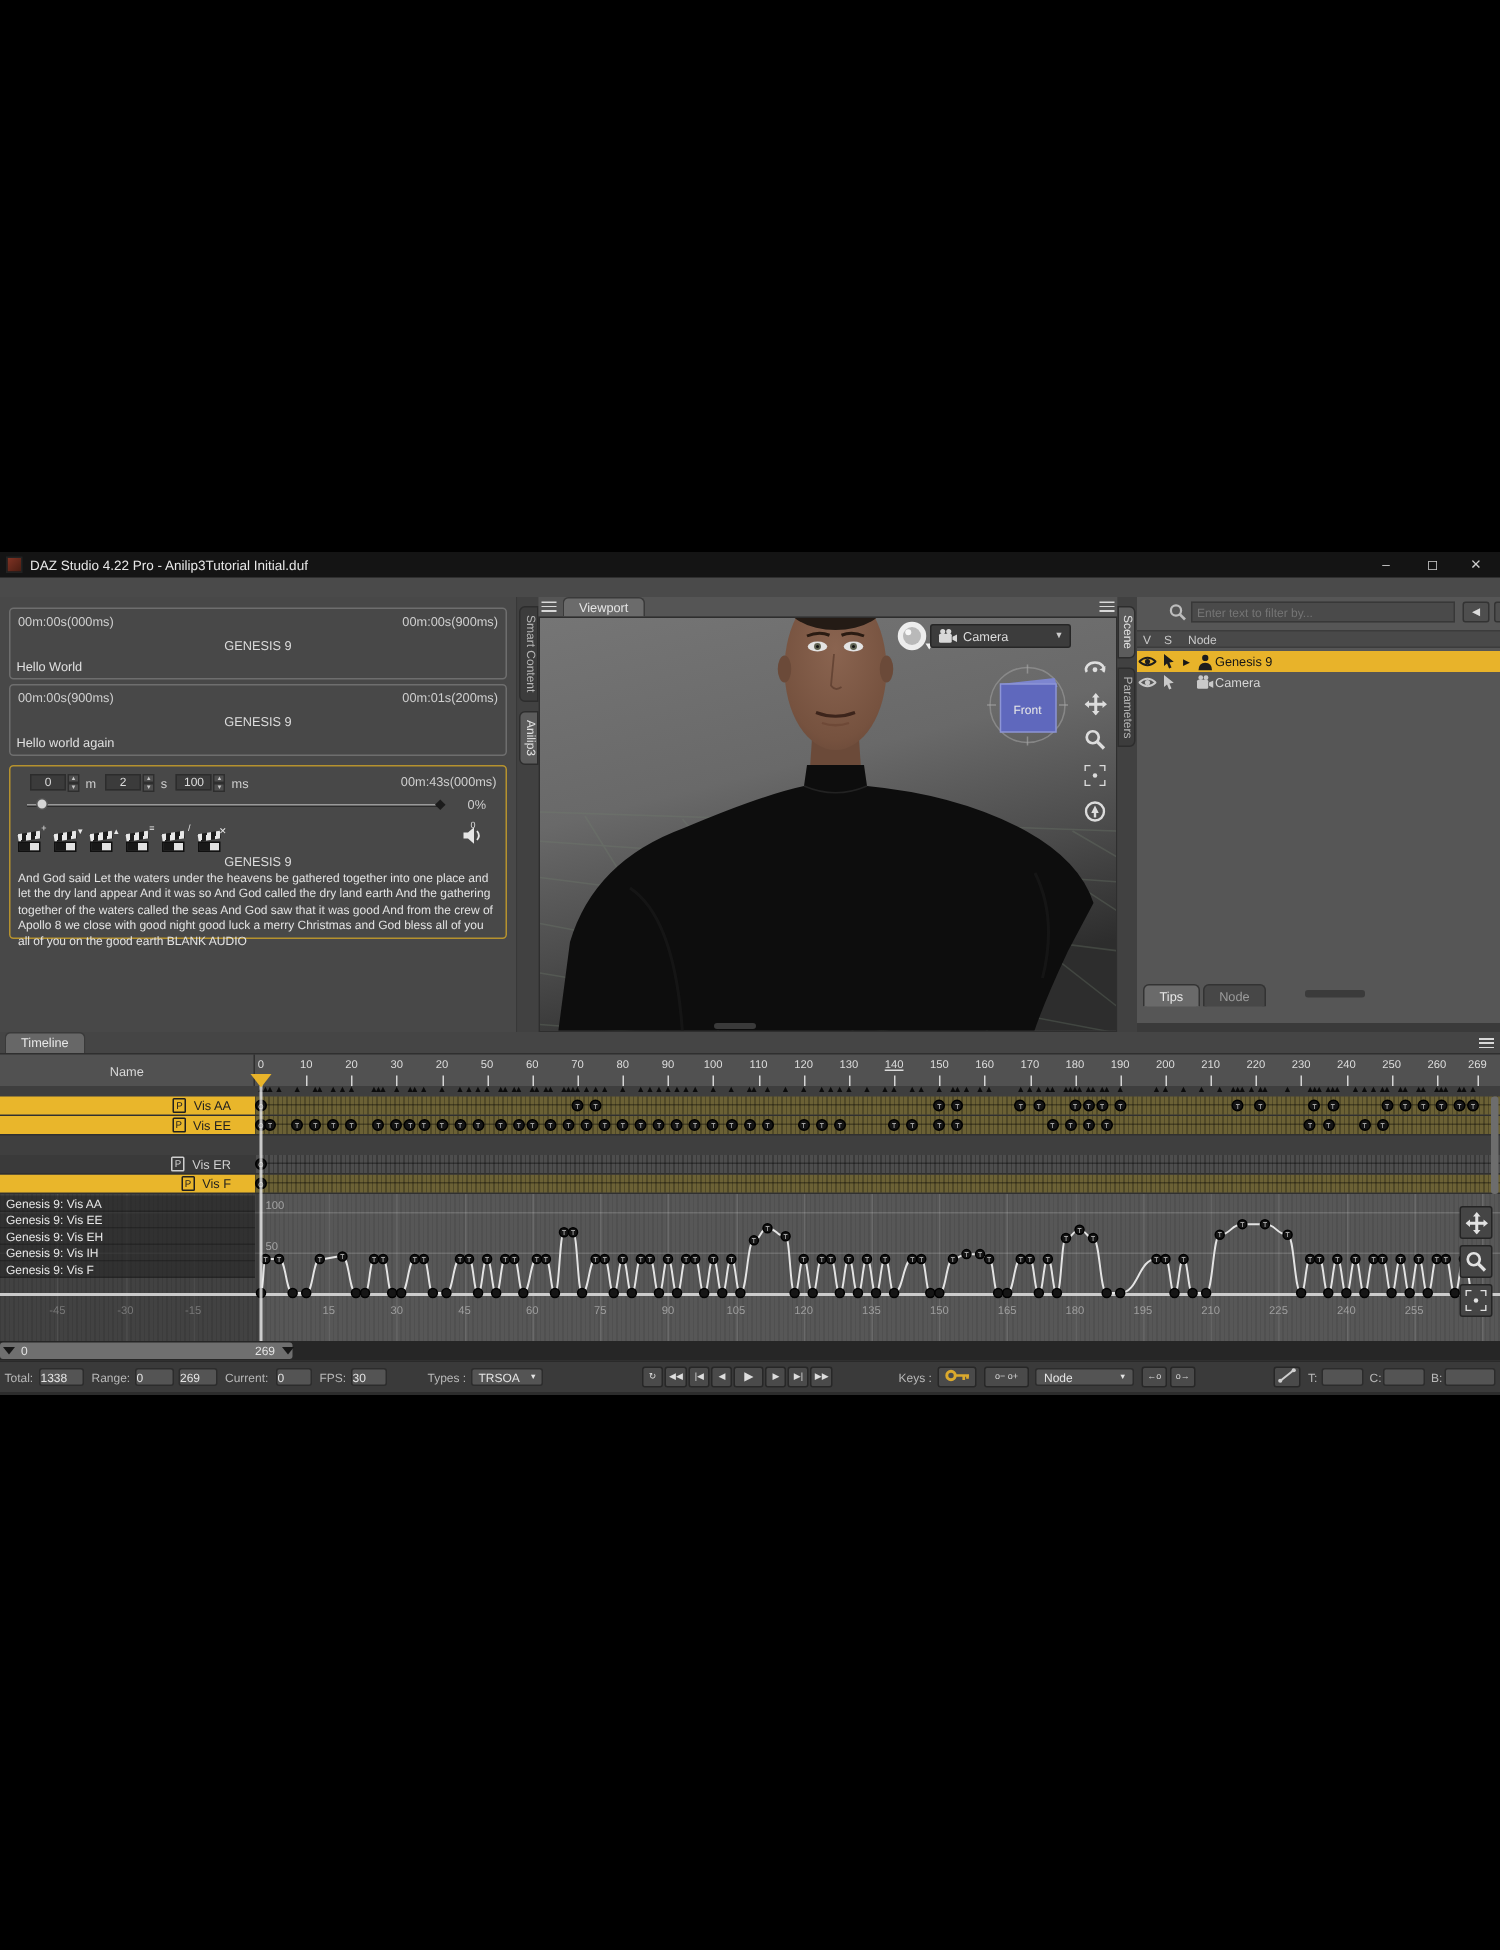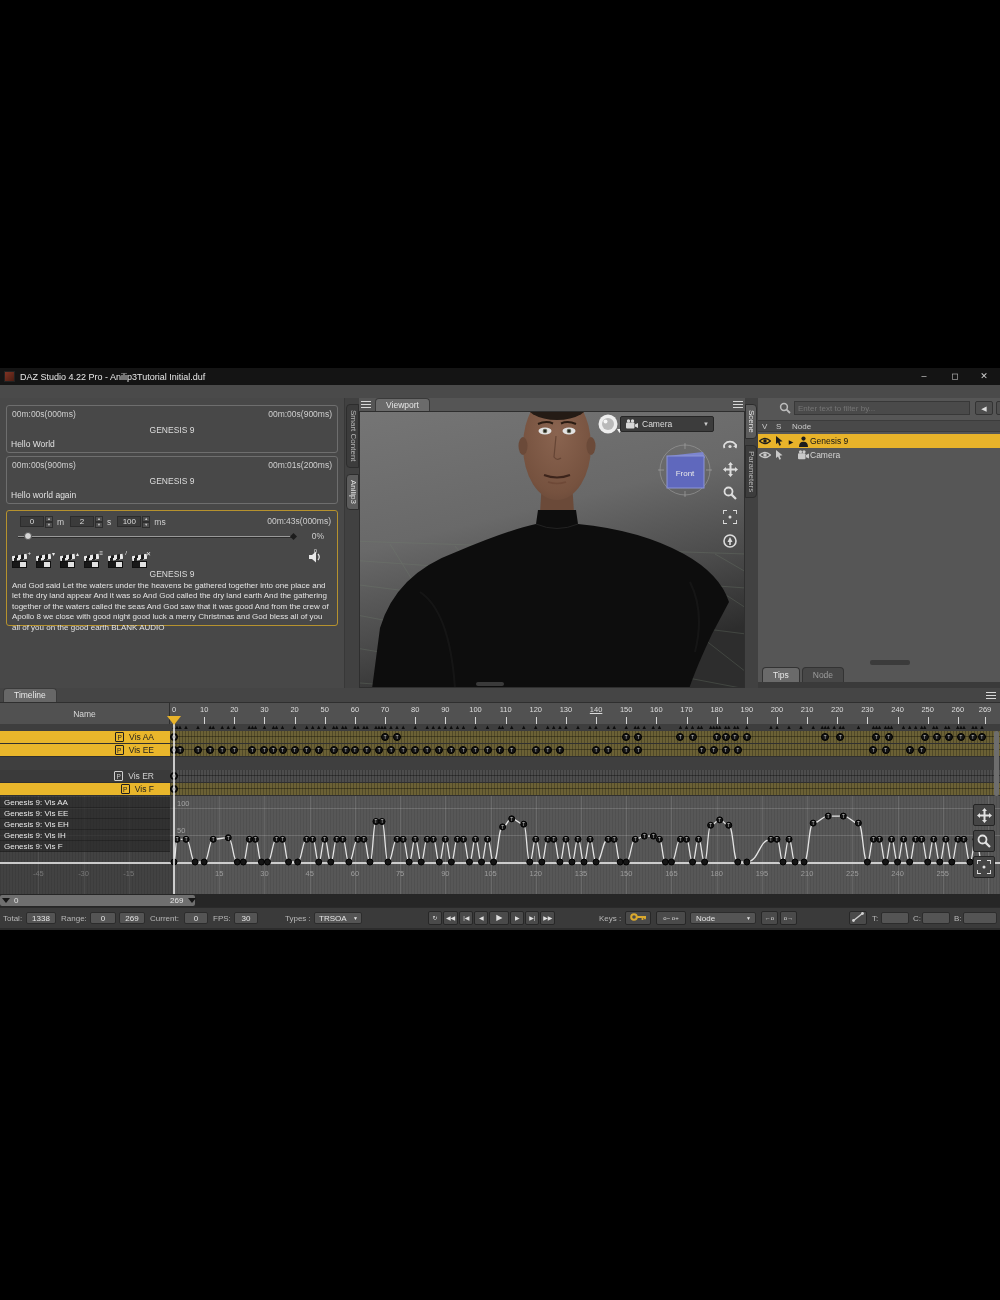--- a/index.html
+++ b/index.html
@@ -64,21 +64,21 @@
   #scene-panel{position:absolute;left:758px;top:0;width:242px;height:290px;background:#565656}
   #filter-row{position:absolute;left:17px;top:3px;width:100%;height:16px}
   #filter-input{position:absolute;left:19px;top:0;width:176px;height:14px;background:#4a4a4a;border:1px solid #383838;color:#9c9c9c;font-size:8px;padding:0 3px;font-family:"Liberation Sans",sans-serif}
   .nav-btn{position:absolute;top:0;width:18px;height:14px;background:#4e4e4e;border:1px solid #333;border-radius:2px;color:#ddd;font-size:7px;text-align:center;line-height:13px}
   #scene-hdr{position:absolute;left:0;top:22px;width:100%;height:12px;background:#494949;border-top:1px solid #3c3c3c;border-bottom:1px solid #3c3c3c;color:#c9c9c9;font-size:8px}
   #scene-hdr span{position:absolute;top:1px}
   .scene-row{position:absolute;left:0;width:100%;height:14px;display:flex;align-items:center;color:#d5d5d5}
   .scene-row.selected{background:#e8b32a;color:#161616}
   .scene-row .cell{display:flex;align-items:center;justify-content:center}
   #scene-notch{position:absolute;left:112px;top:262px;width:40px;height:5px;background:#3b3b3b;border-radius:2px}
-  #scene-tabs{position:absolute;left:4px;top:269px;height:15px;display:flex}
+  #scene-tabs{position:absolute;left:4px;top:258px;height:15px;display:flex}
   .btab{height:15px;padding:0 10px;border:1px solid #333;border-bottom:none;border-radius:4px 4px 0 0;background:#474747;color:#9c9c9c;line-height:14px;margin-right:2px;font-size:8.5px}
   .btab.active{background:#6a6a6a;color:#e8e8e8}
   #scene-bottom-strip{position:absolute;left:0;top:284px;width:100%;height:6px;background:#3a3a3a}
   
   #timeline{position:absolute;left:0;top:320px;width:1000px;height:242px;background:#3f3f3f}
   #tl-tabrow{position:absolute;left:0;top:0;width:100%;height:14px;background:#454545}
   #tl-tab{position:absolute;left:3px;top:0;height:14px;padding:0 10px;background:#676767;border:1px solid #3a3a3a;border-bottom:none;border-radius:4px 4px 0 0;color:#e8e8e8;line-height:13px;font-size:8.5px}
   #tl-header{position:absolute;left:0;top:14px;width:100%;height:22px;background:#515151;border-top:1px solid #2f2f2f}
   #tl-name{position:absolute;left:0;top:0;width:170px;height:22px;border-right:1px solid #2f2f2f;color:#d8d8d8;text-align:center;line-height:22px}
   .ruler-label{position:absolute;top:2px;width:20px;margin-left:-10px;text-align:center;color:#dcdcdc;font-size:7.5px}
@@ -112,21 +112,21 @@
   .gbtn{width:22px;height:22px;margin-bottom:4px;background:#454545;border:1px solid #242424;border-radius:2px;display:flex;align-items:center;justify-content:center}
   #playhead-line{position:absolute;left:173px;top:36px;width:2px;height:170px;background:rgba(250,250,250,.75);z-index:5}
   
   #range-row{position:absolute;left:0;top:206px;width:100%;height:13px;background:#262626}
   #range-bar{position:absolute;left:0;top:1px;width:195px;height:11px;background:#6f6f6f;border-radius:2px}
   #range-start{position:absolute;left:14px;top:2px;color:#e4e4e4;font-size:8px}
   #range-end{position:absolute;left:170px;top:2px;color:#e4e4e4;font-size:8px}
   .range-tri{position:absolute;top:4px;width:0;height:0;border-left:4px solid transparent;border-right:4px solid transparent;border-top:5px solid #161616}
   #statusbar{position:absolute;left:0;top:219px;width:100%;height:21px;background:#3a3a3a;border-top:1px solid #2a2a2a;color:#b8b8b8;font-size:8px}
   #statusbar .slabel{position:absolute;top:6px}
-  .sbox{position:absolute;top:4px;height:12px;background:#545454;border:1px solid #2c2c2c;border-radius:2px;color:#e5e5e5;font-size:8px;text-align:center;line-height:11px}
+  .sbox{position:absolute;top:4px;height:12px;background:#545454;border:1px solid #2c2c2c;border-radius:2px;color:#e5e5e5;font-size:8px;line-height:11px}
   #pb-cluster{position:absolute;left:428px;top:3px;height:14px;display:flex}
   .pb-btn{min-width:14px;height:14px;margin-right:1px;background:#4a4a4a;border:1px solid #272727;border-radius:2px;color:#dedede;font-size:6px;line-height:12px;text-align:center;padding:0 2px}
   .mini-btn{position:absolute;top:3px;height:14px;background:#4a4a4a;border:1px solid #272727;border-radius:2px;color:#d8d8d8;font-size:7px;text-align:center;line-height:13px}
   #tl-bottom-strip{position:absolute;left:0;top:240px;width:100%;height:2px;background:#2c2c2c}
 </style>
 </head>
 <body>
 
 <div id="app">
 

